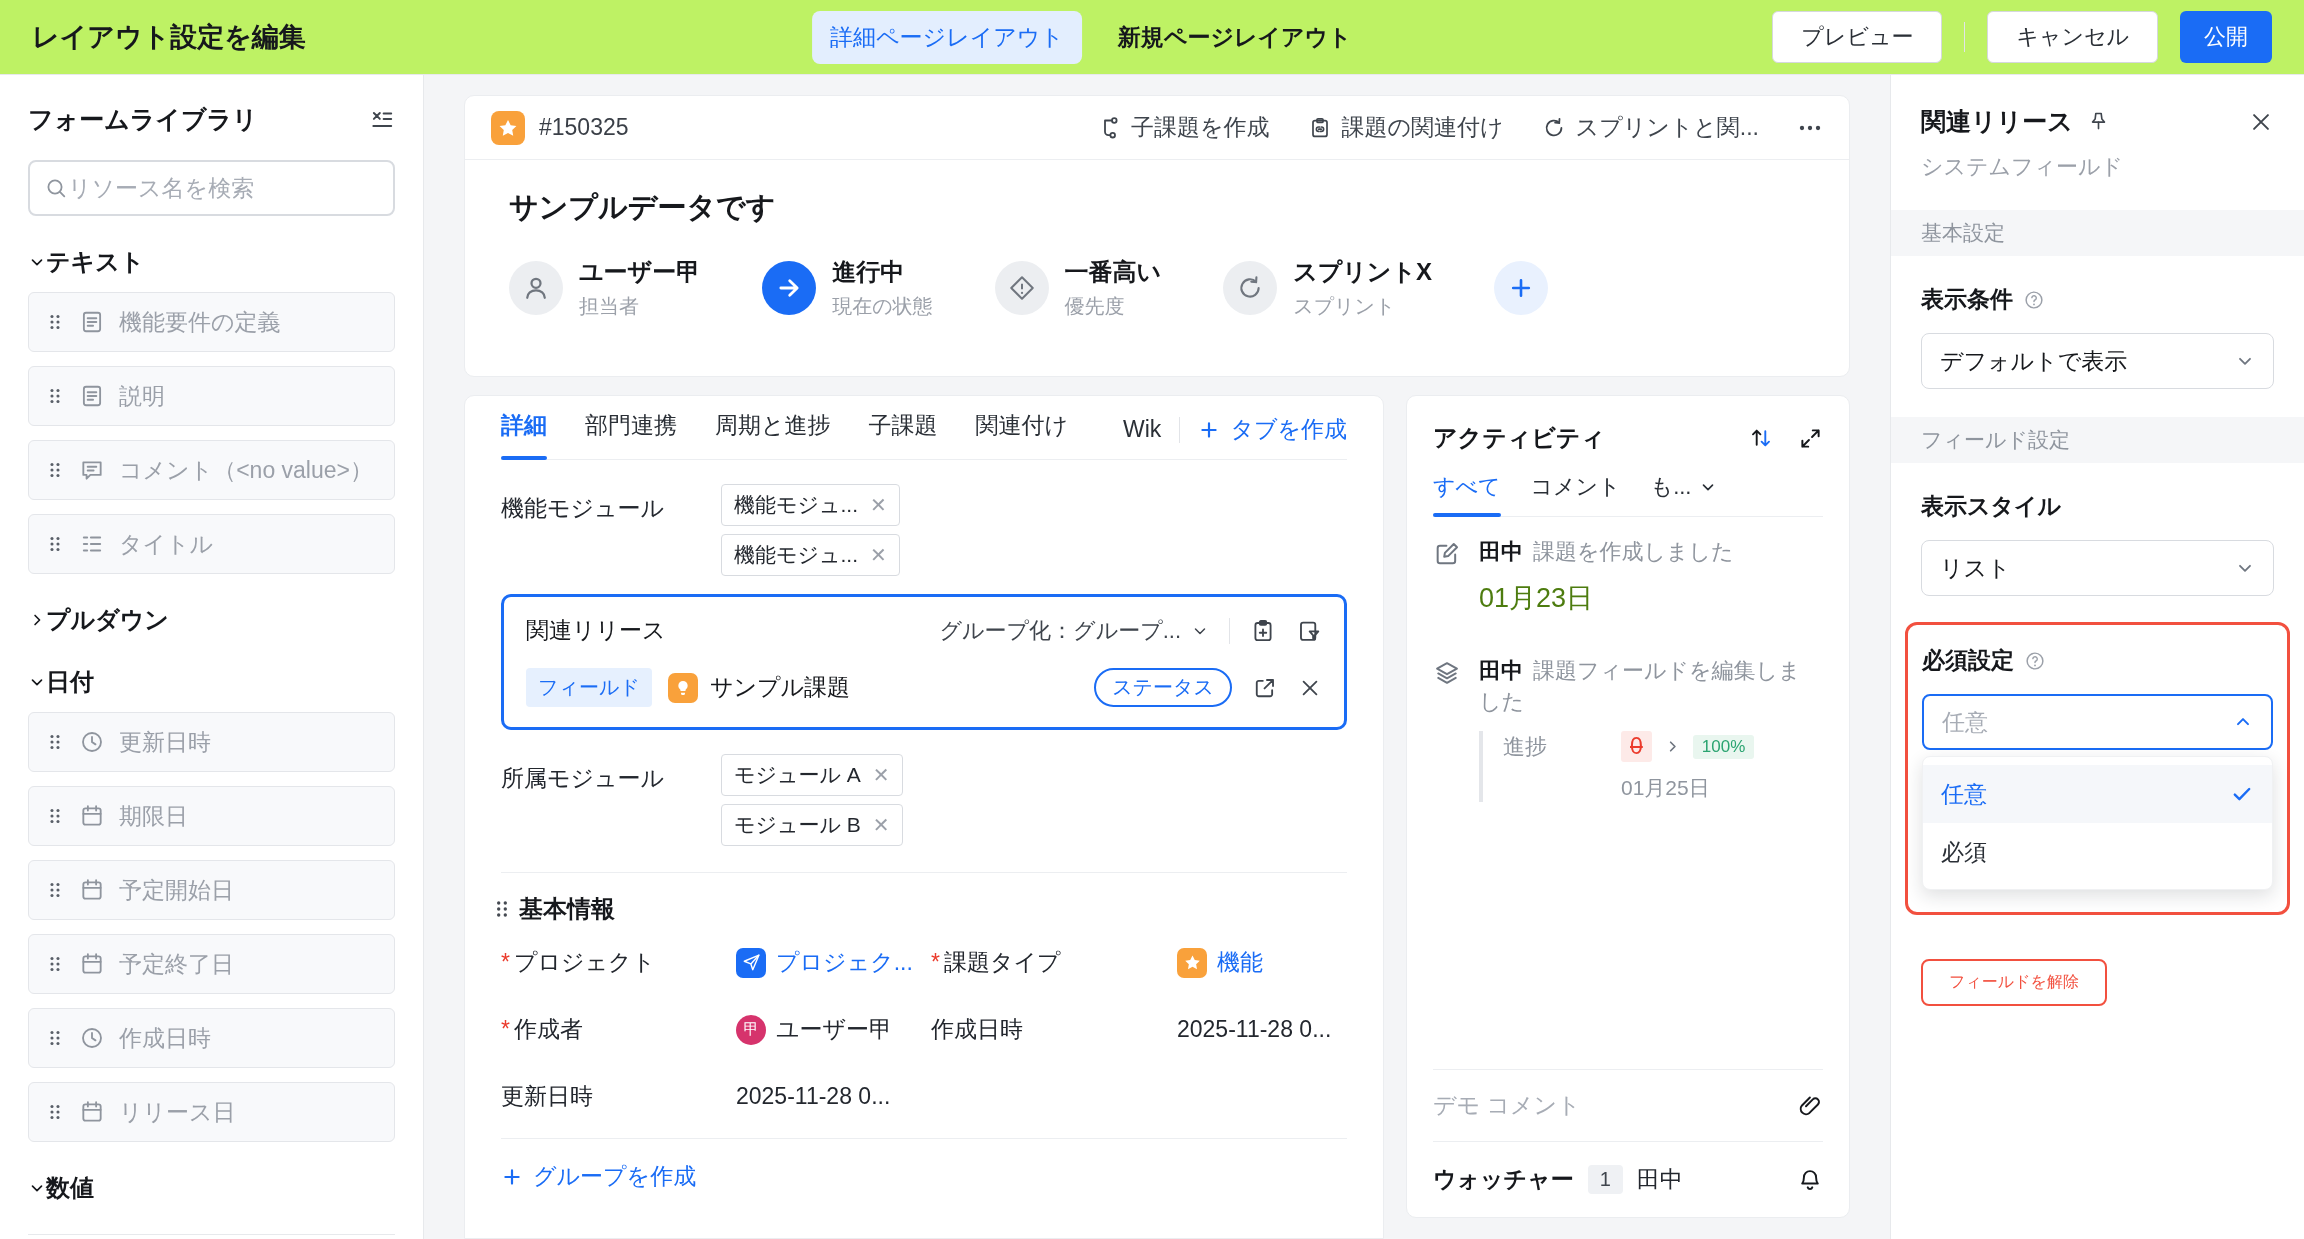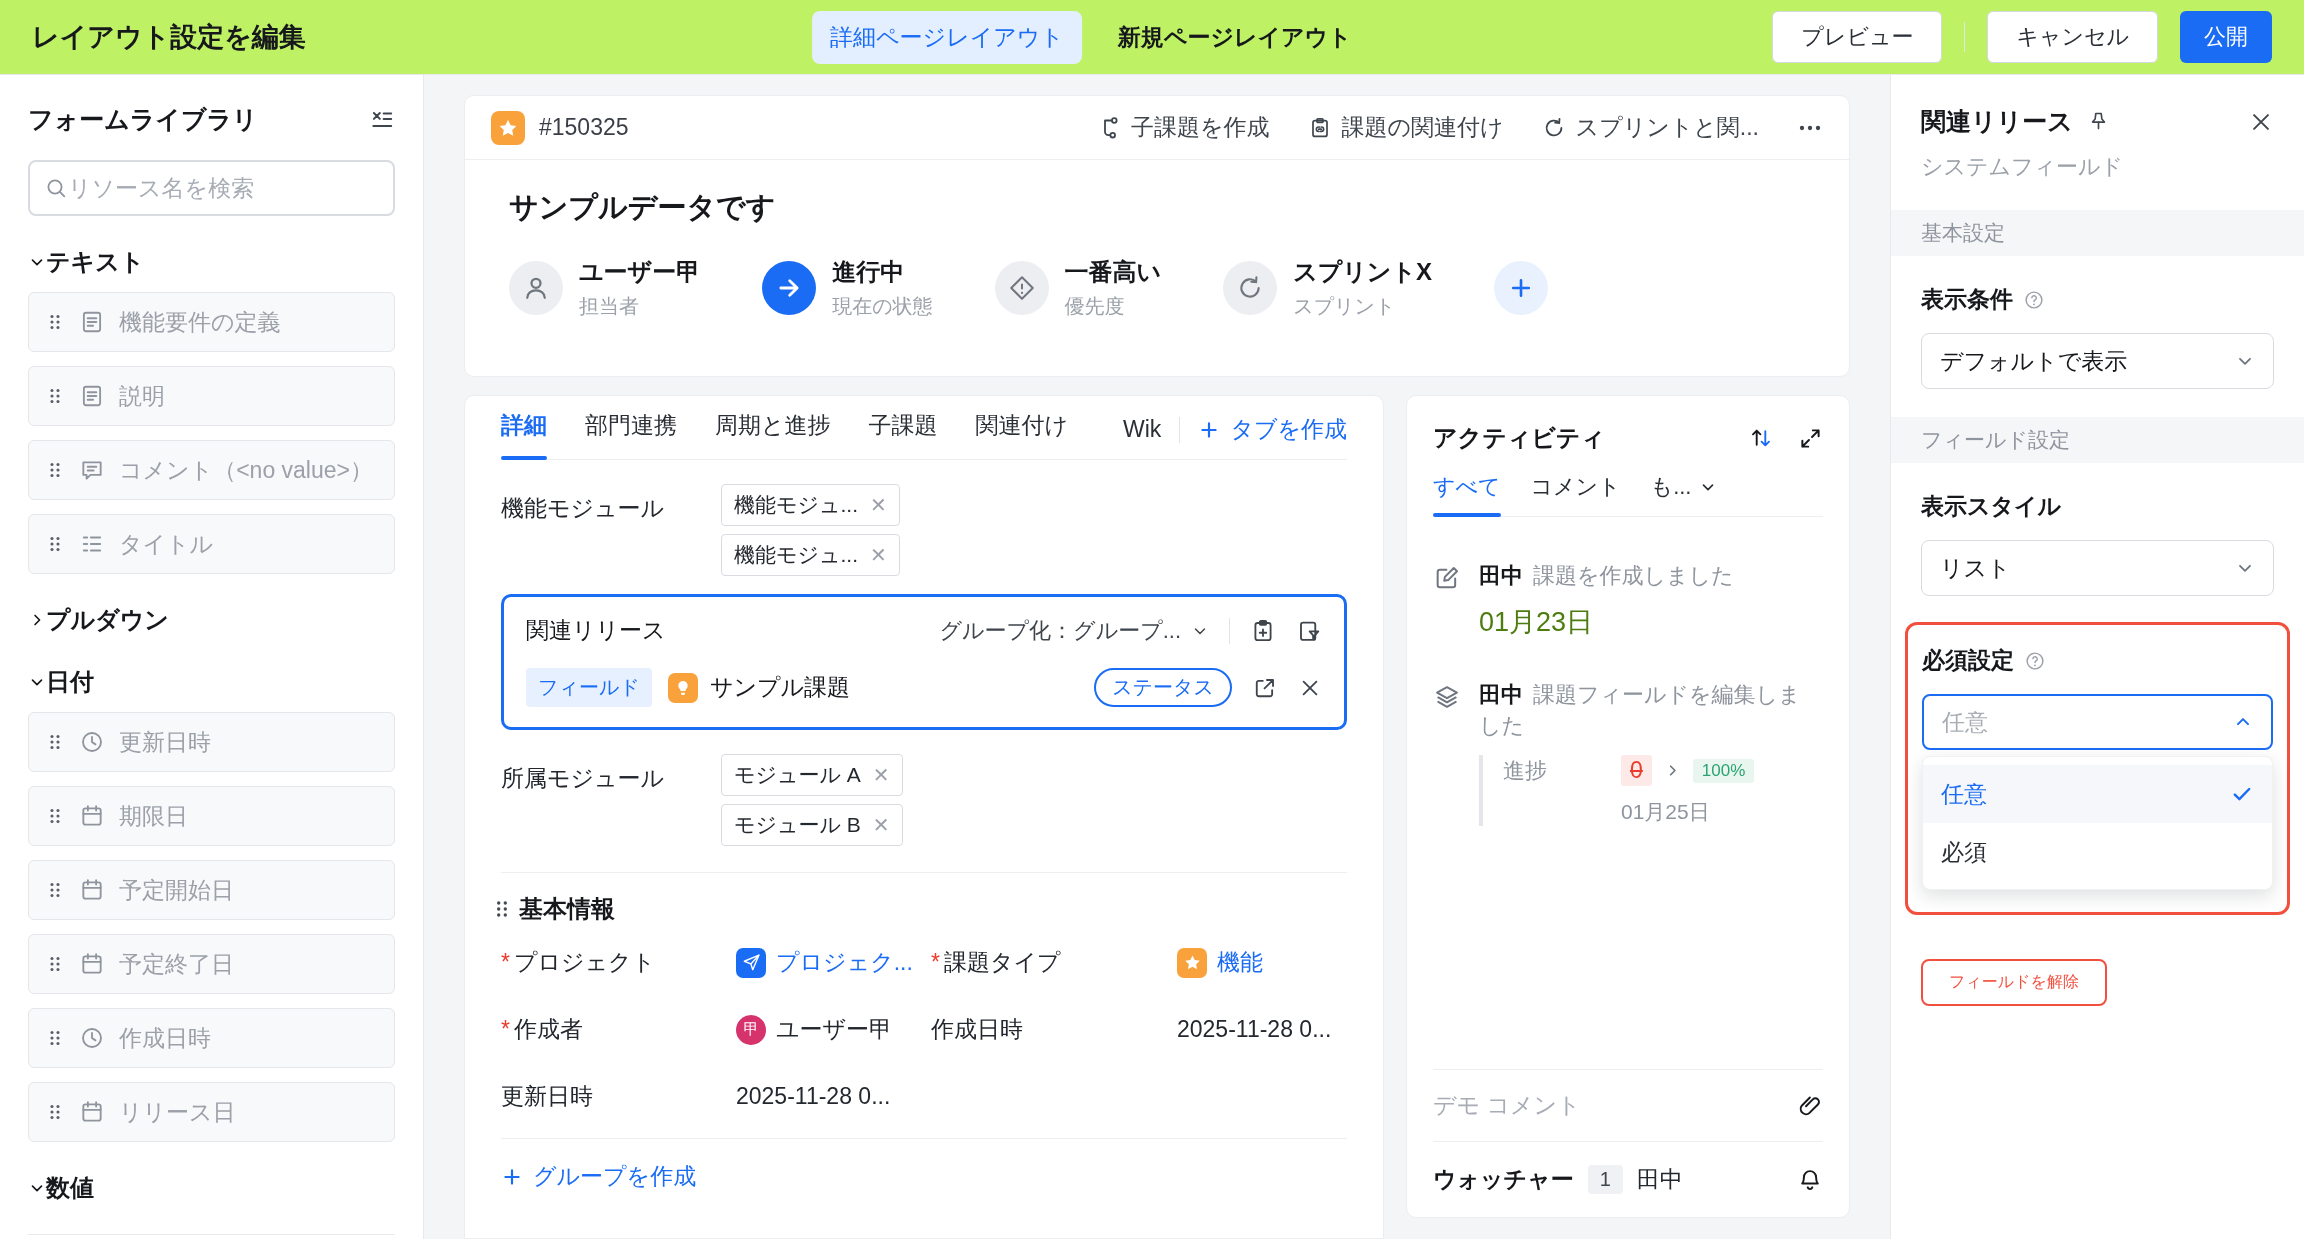--- a/index.html
+++ b/index.html
@@ -151,21 +151,21 @@
   .act-head { margin-top:26px; display:flex; align-items:center; }
   .act-title { font-size:24px; font-weight:700; color:#16181c; }
   .act-icons { margin-left:auto; display:flex; align-items:center; gap:24px; }
   .act-iconbtn { cursor:pointer; color:#16181c; }
   .act-tabs { margin-top:18px; display:flex; gap:30px; border-bottom:1px solid #eceef1; }
   .act-tab { font-size:22px; color:#2a2f36; padding-bottom:14px; position:relative;
              cursor:pointer; display:flex; align-items:center; gap:8px; }
   .act-tab.active { color:#1a6cf5; }
   .act-tab.active::after { content:""; position:absolute; left:0; right:0; bottom:-1px;
                            height:4px; background:#1a6cf5; border-radius:2px; }
-  .act-list { margin-top:44px; display:flex; flex-direction:column; gap:40px; overflow:hidden;justify-content:flex-end; }
+  .act-list { margin-top:20px; display:flex; flex-direction:column; gap:40px; overflow:hidden;justify-content:flex-end; }
   .act-item { display:flex; gap:18px; }
   .act-item-icon { color:#6f7680; flex:0 0 28px; padding-top:3px; }
   .act-line { font-size:22px; color:#8f959e; line-height:1.4; }
   .act-user { font-weight:600; color:#16181c; margin-right:10px; }
   .act-date { font-size:27px; color:#4d7c0f; margin-top:12px; }
   .act-detail { margin-top:14px; border-left:4px solid #e4e6ea; padding-left:20px;
                 display:grid; grid-template-columns:118px auto; row-gap:12px;
                 align-items:center; }
   .d-label { font-size:22px; color:#8f959e; }
   .d-values { display:flex; align-items:center; gap:12px; }

